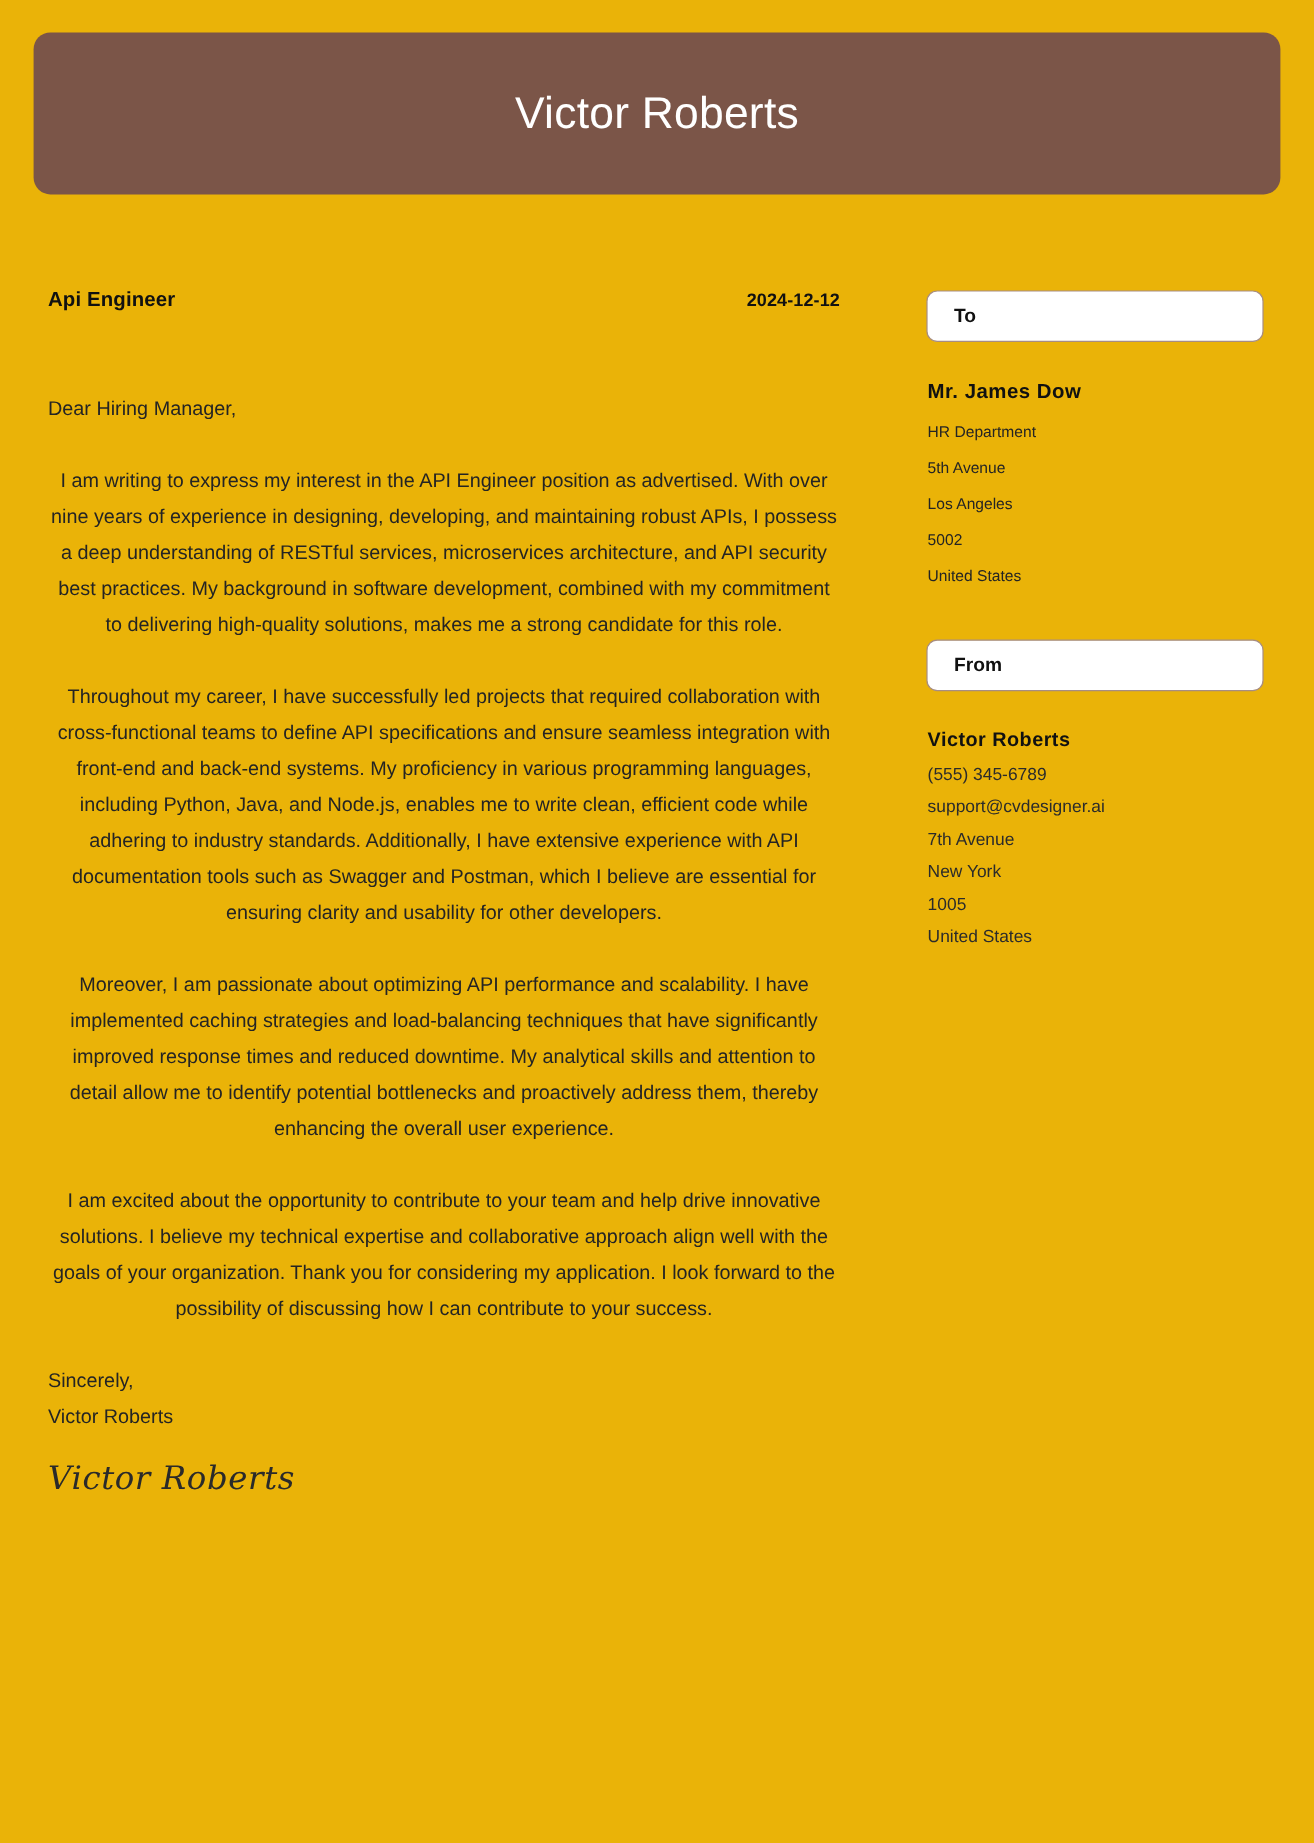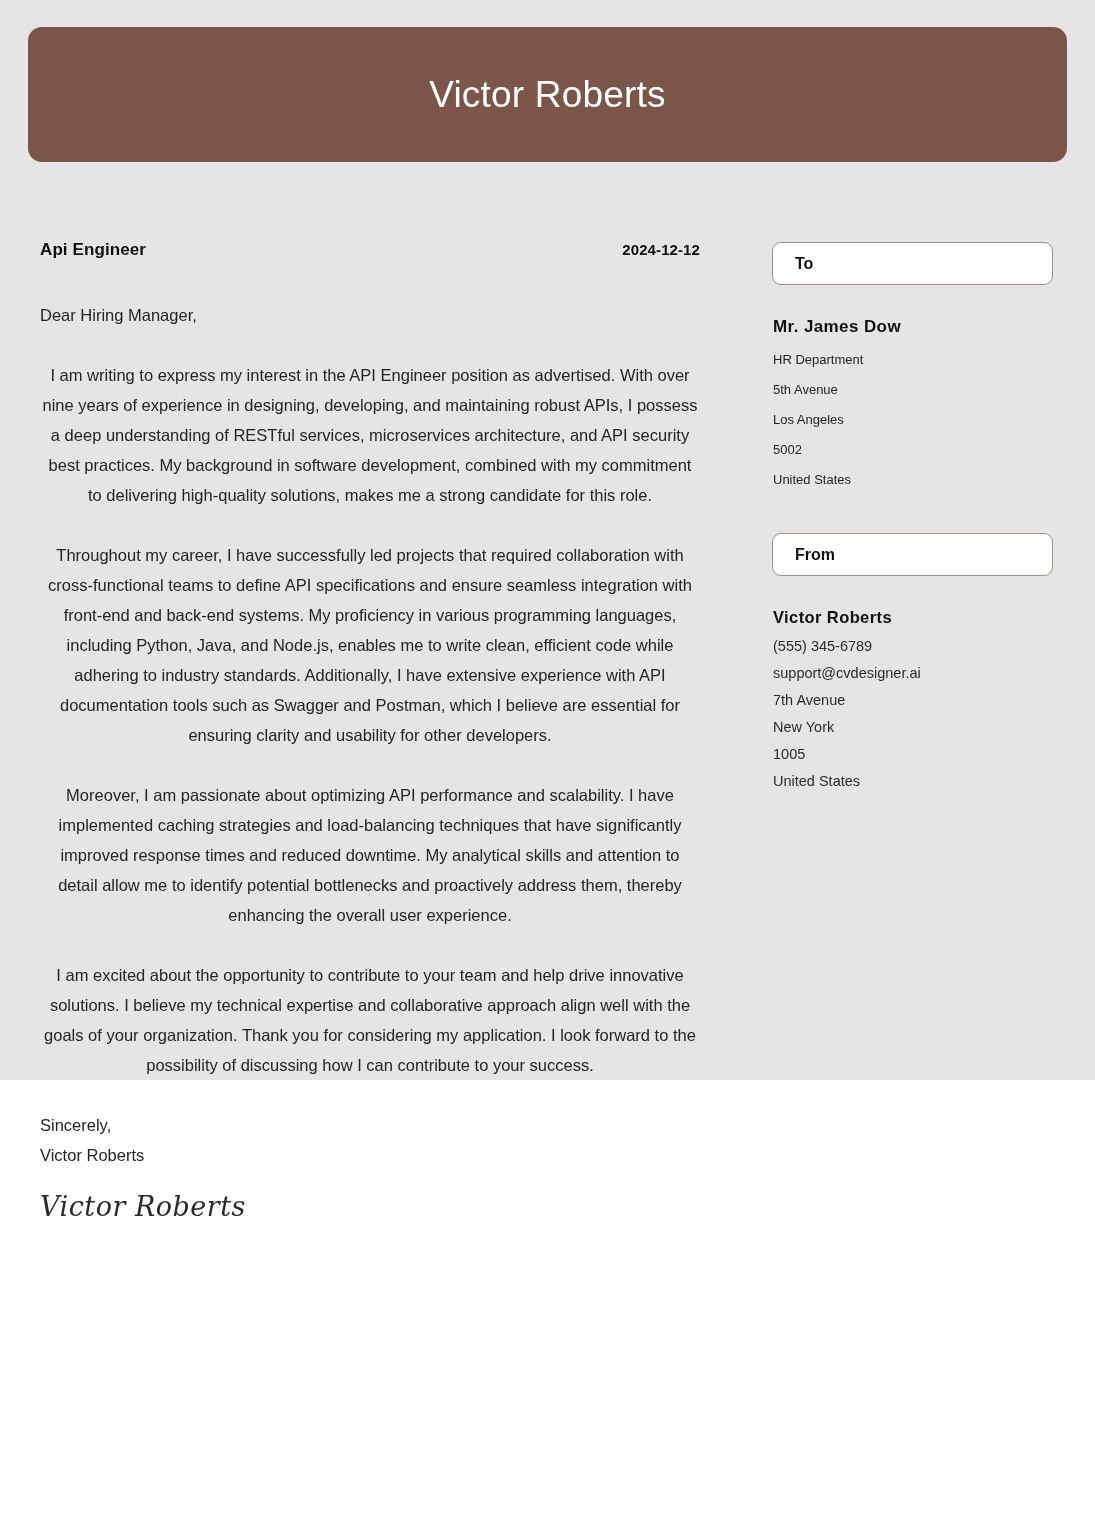--- a/index.html
+++ b/index.html
@@ -12,23 +12,23 @@
 
   body {
     font-family: "Liberation Sans", sans-serif;
     color: #1c1c1c;
     position: relative;
     overflow: hidden;
   }
 
   .page {
     width: 1095px;
-    height: 1080px;
+    height: 1536px;
     position: relative;
-    background: #e5e5e5;
+    background: #eab308;
   }
 
   
   .header-banner {
     position: absolute;
     left: 28px;
     top: 27px;
     width: 1039px;
     height: 135px;
     background: #7b5548;
@@ -64,21 +64,21 @@
   .side-col {
     width: 355px;
     padding: 80px 42px 0 32px;
   }
 
   
   .meta-row {
     display: flex;
     justify-content: space-between;
     align-items: baseline;
-    margin-bottom: 40px;
+    margin-bottom: 66px;
   }
 
   .job-title {
     font-size: 17px;
     font-weight: 700;
     color: #111111;
     letter-spacing: 0.1px;
   }
 
   .letter-date {

